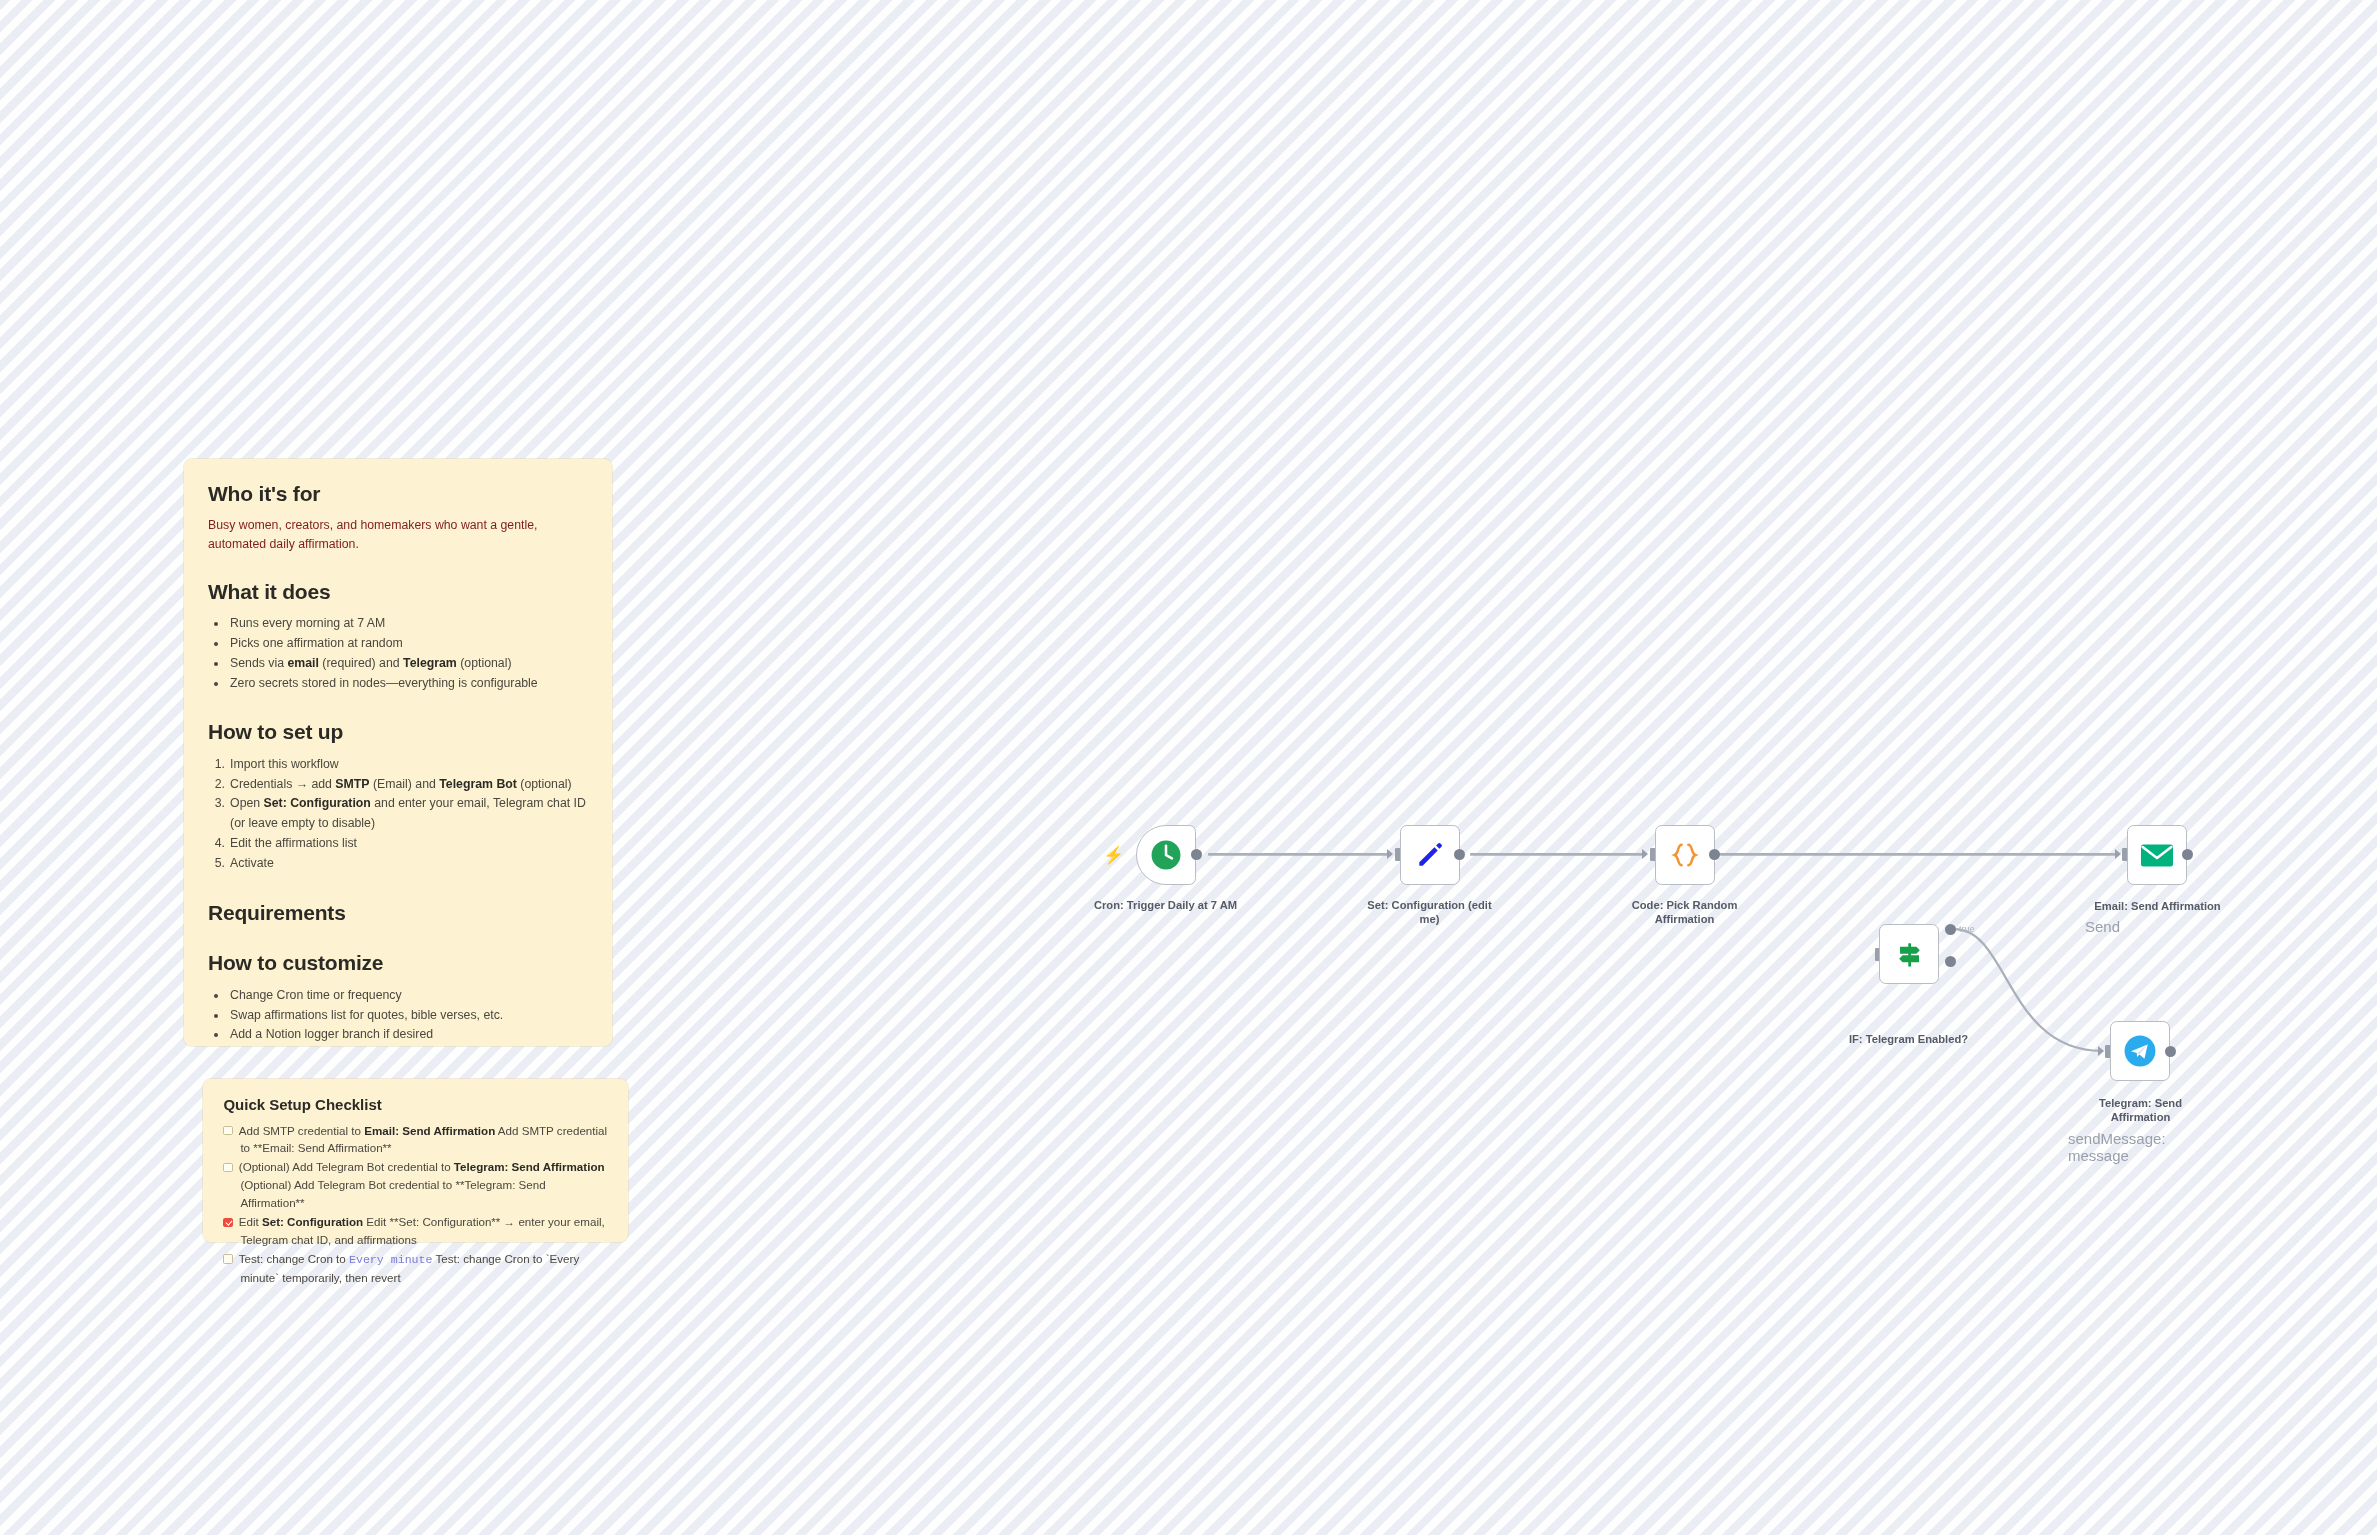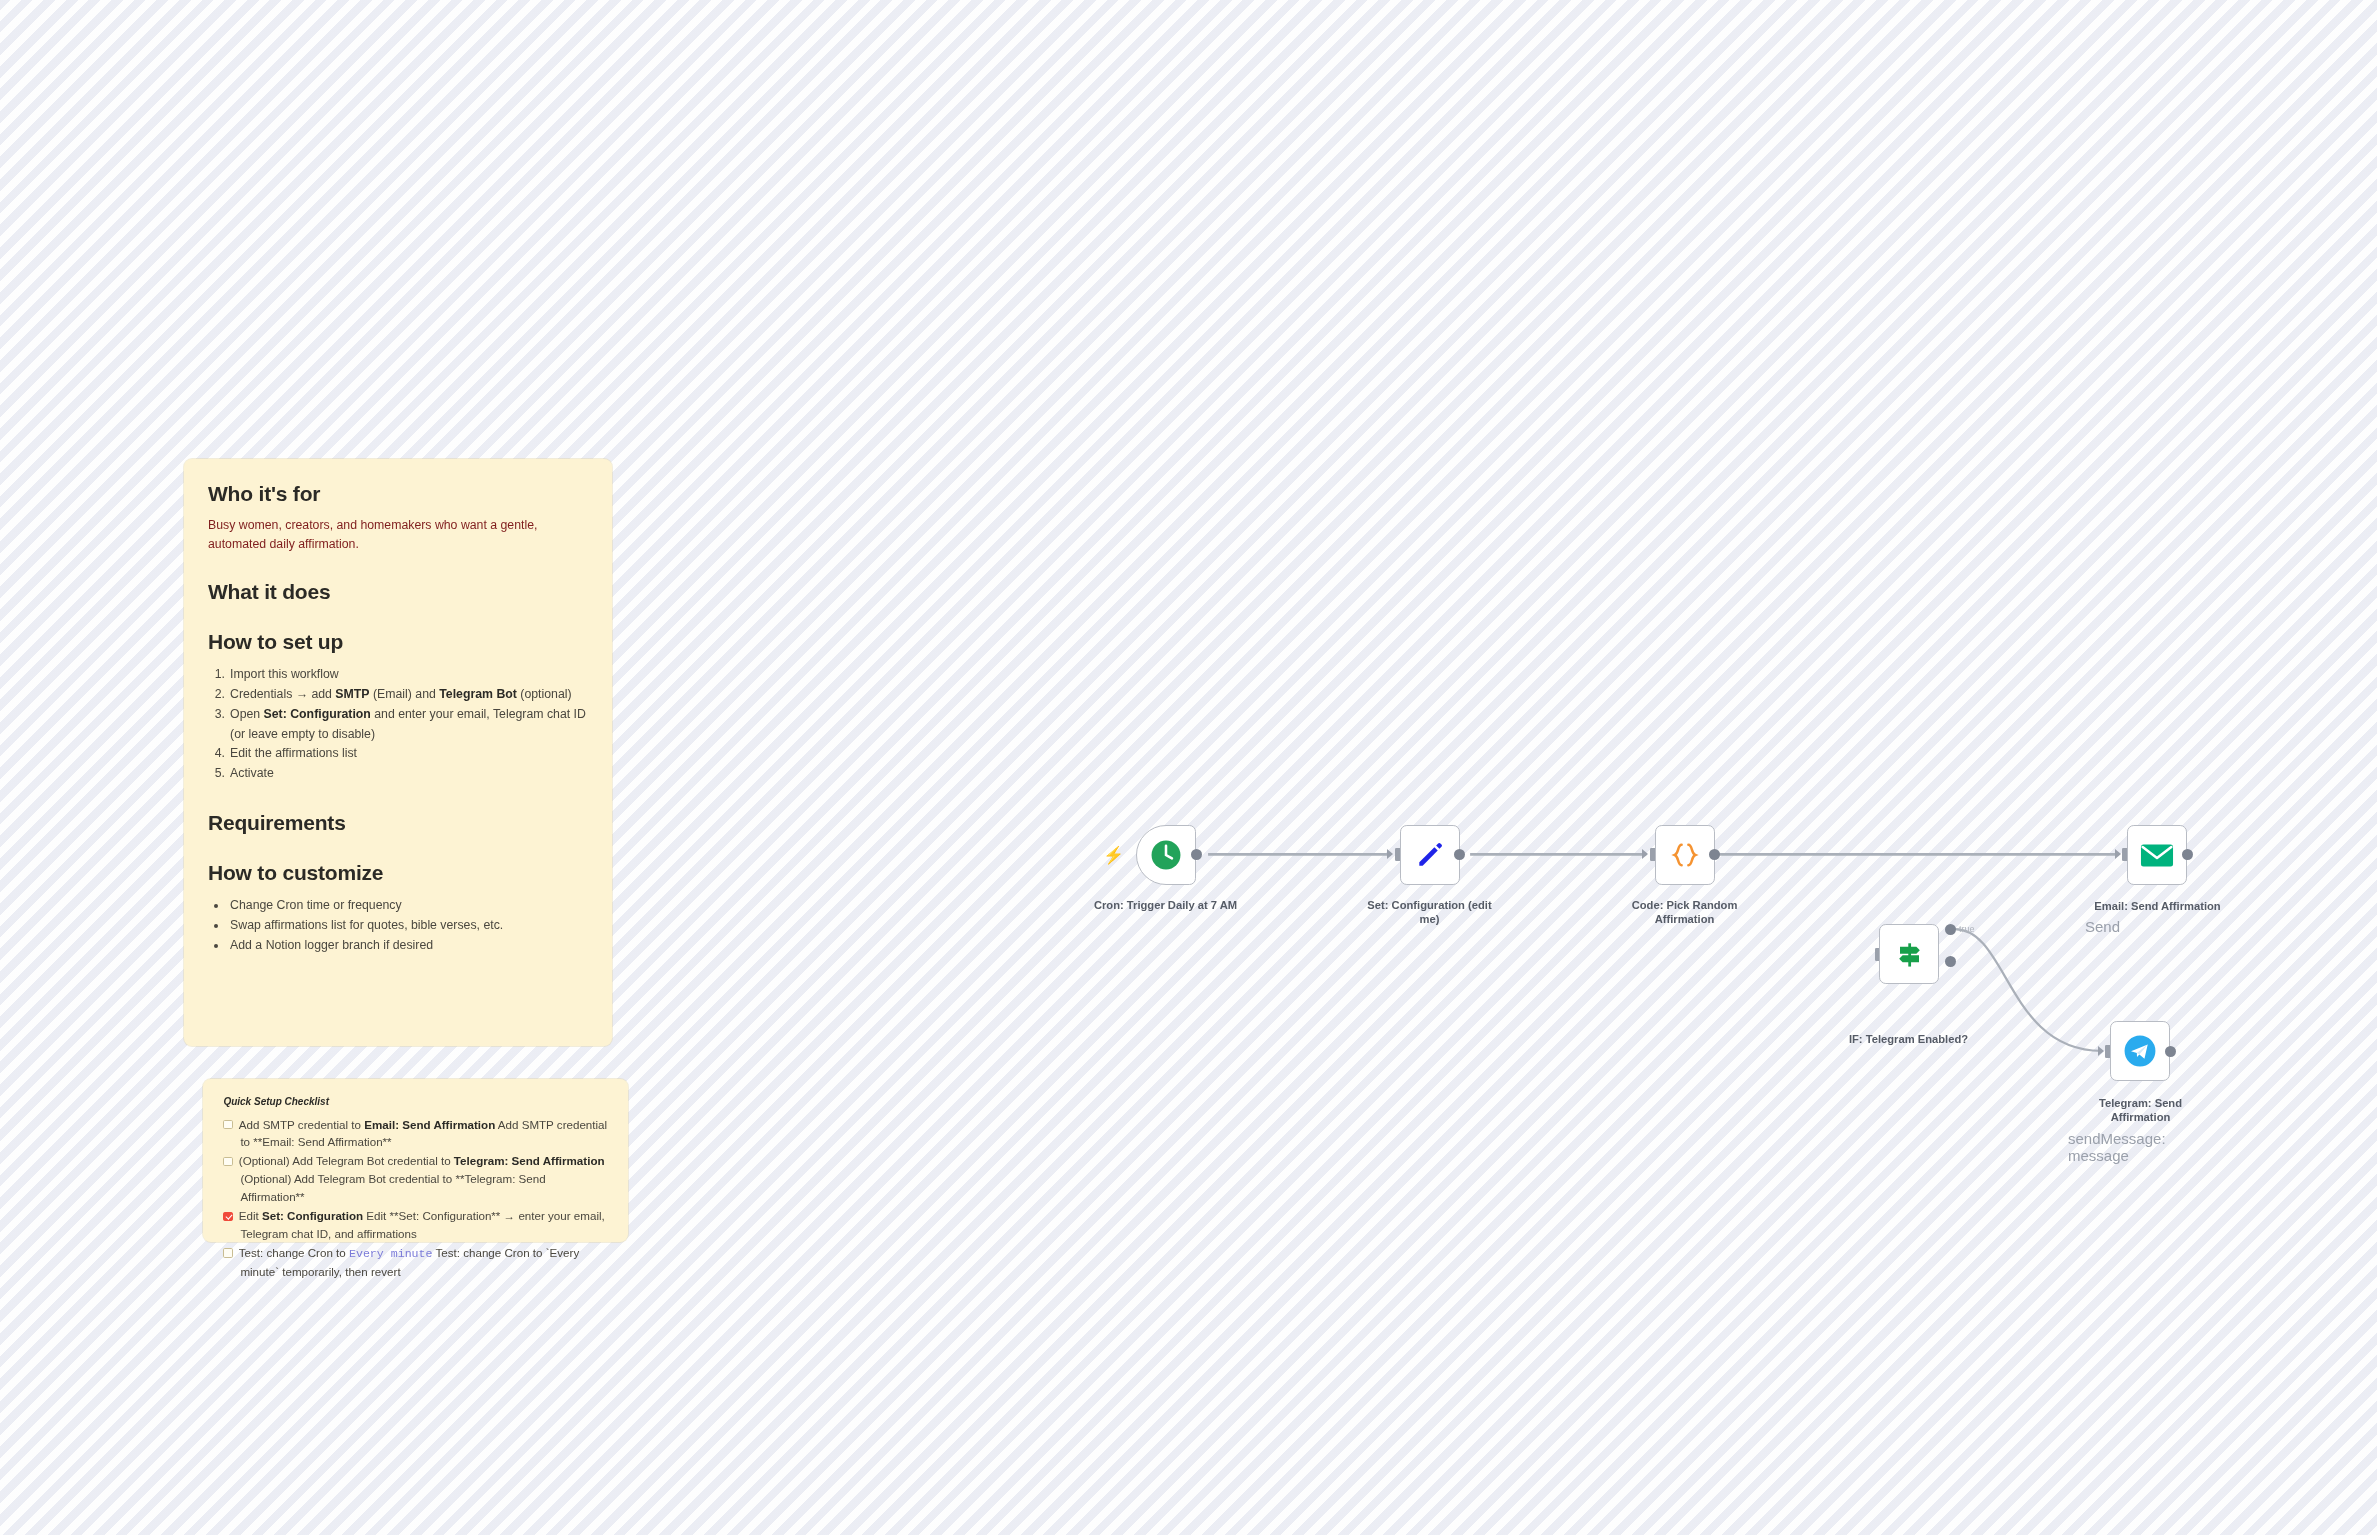--- a/index.html
+++ b/index.html
@@ -74,25 +74,24 @@
     padding-left: 20.4px;
     font-size: 12.3px;
     line-height: 1.62;
     color: #4a473f;
   }
   .sticky li { margin: 0; padding-left: 1.7px; }
   .sticky b { font-weight: bold; color: #2b2a26; }
 
   
   .cl-title {
-    font-size: 10px;
+    font-size: 15px;
     font-weight: bold;
     color: #2b2a26;
     margin: 0 0 8.5px 0;
-    font-style: italic;
   }
   .cl-item {
     font-size: 11.6px;
     line-height: 1.55;
     color: #4a473f;
     margin-bottom: 0.9px;
     text-indent: -17px;
     padding-left: 17px;
   }
   .cbx {
@@ -199,20 +198,26 @@
 </head>
 <body>
 
 <div id="canvas"></div>
 
 <div class="sticky" id="sticky-main">
   <h2>Who it's for</h2>
   <p class="body">Busy women, creators, and homemakers who want a gentle, automated daily affirmation.</p>
 
   <h2 class="spaced">What it does</h2>
+  <ul>
+    <li>Runs every morning at 7 AM</li>
+    <li>Picks one affirmation at random</li>
+    <li>Sends via <b>email</b> (required) and <b>Telegram</b> (optional)</li>
+    <li>Zero secrets stored in nodes—everything is configurable</li>
+  </ul>
 
   <h2 class="spaced">How to set up</h2>
   <ol>
     <li>Import this workflow</li>
     <li>Credentials → add <b>SMTP</b> (Email) and <b>Telegram Bot</b> (optional)</li>
     <li>Open <b>Set: Configuration</b> and enter your email, Telegram chat ID (or leave empty to disable)</li>
     <li>Edit the affirmations list</li>
     <li>Activate</li>
   </ol>
 

